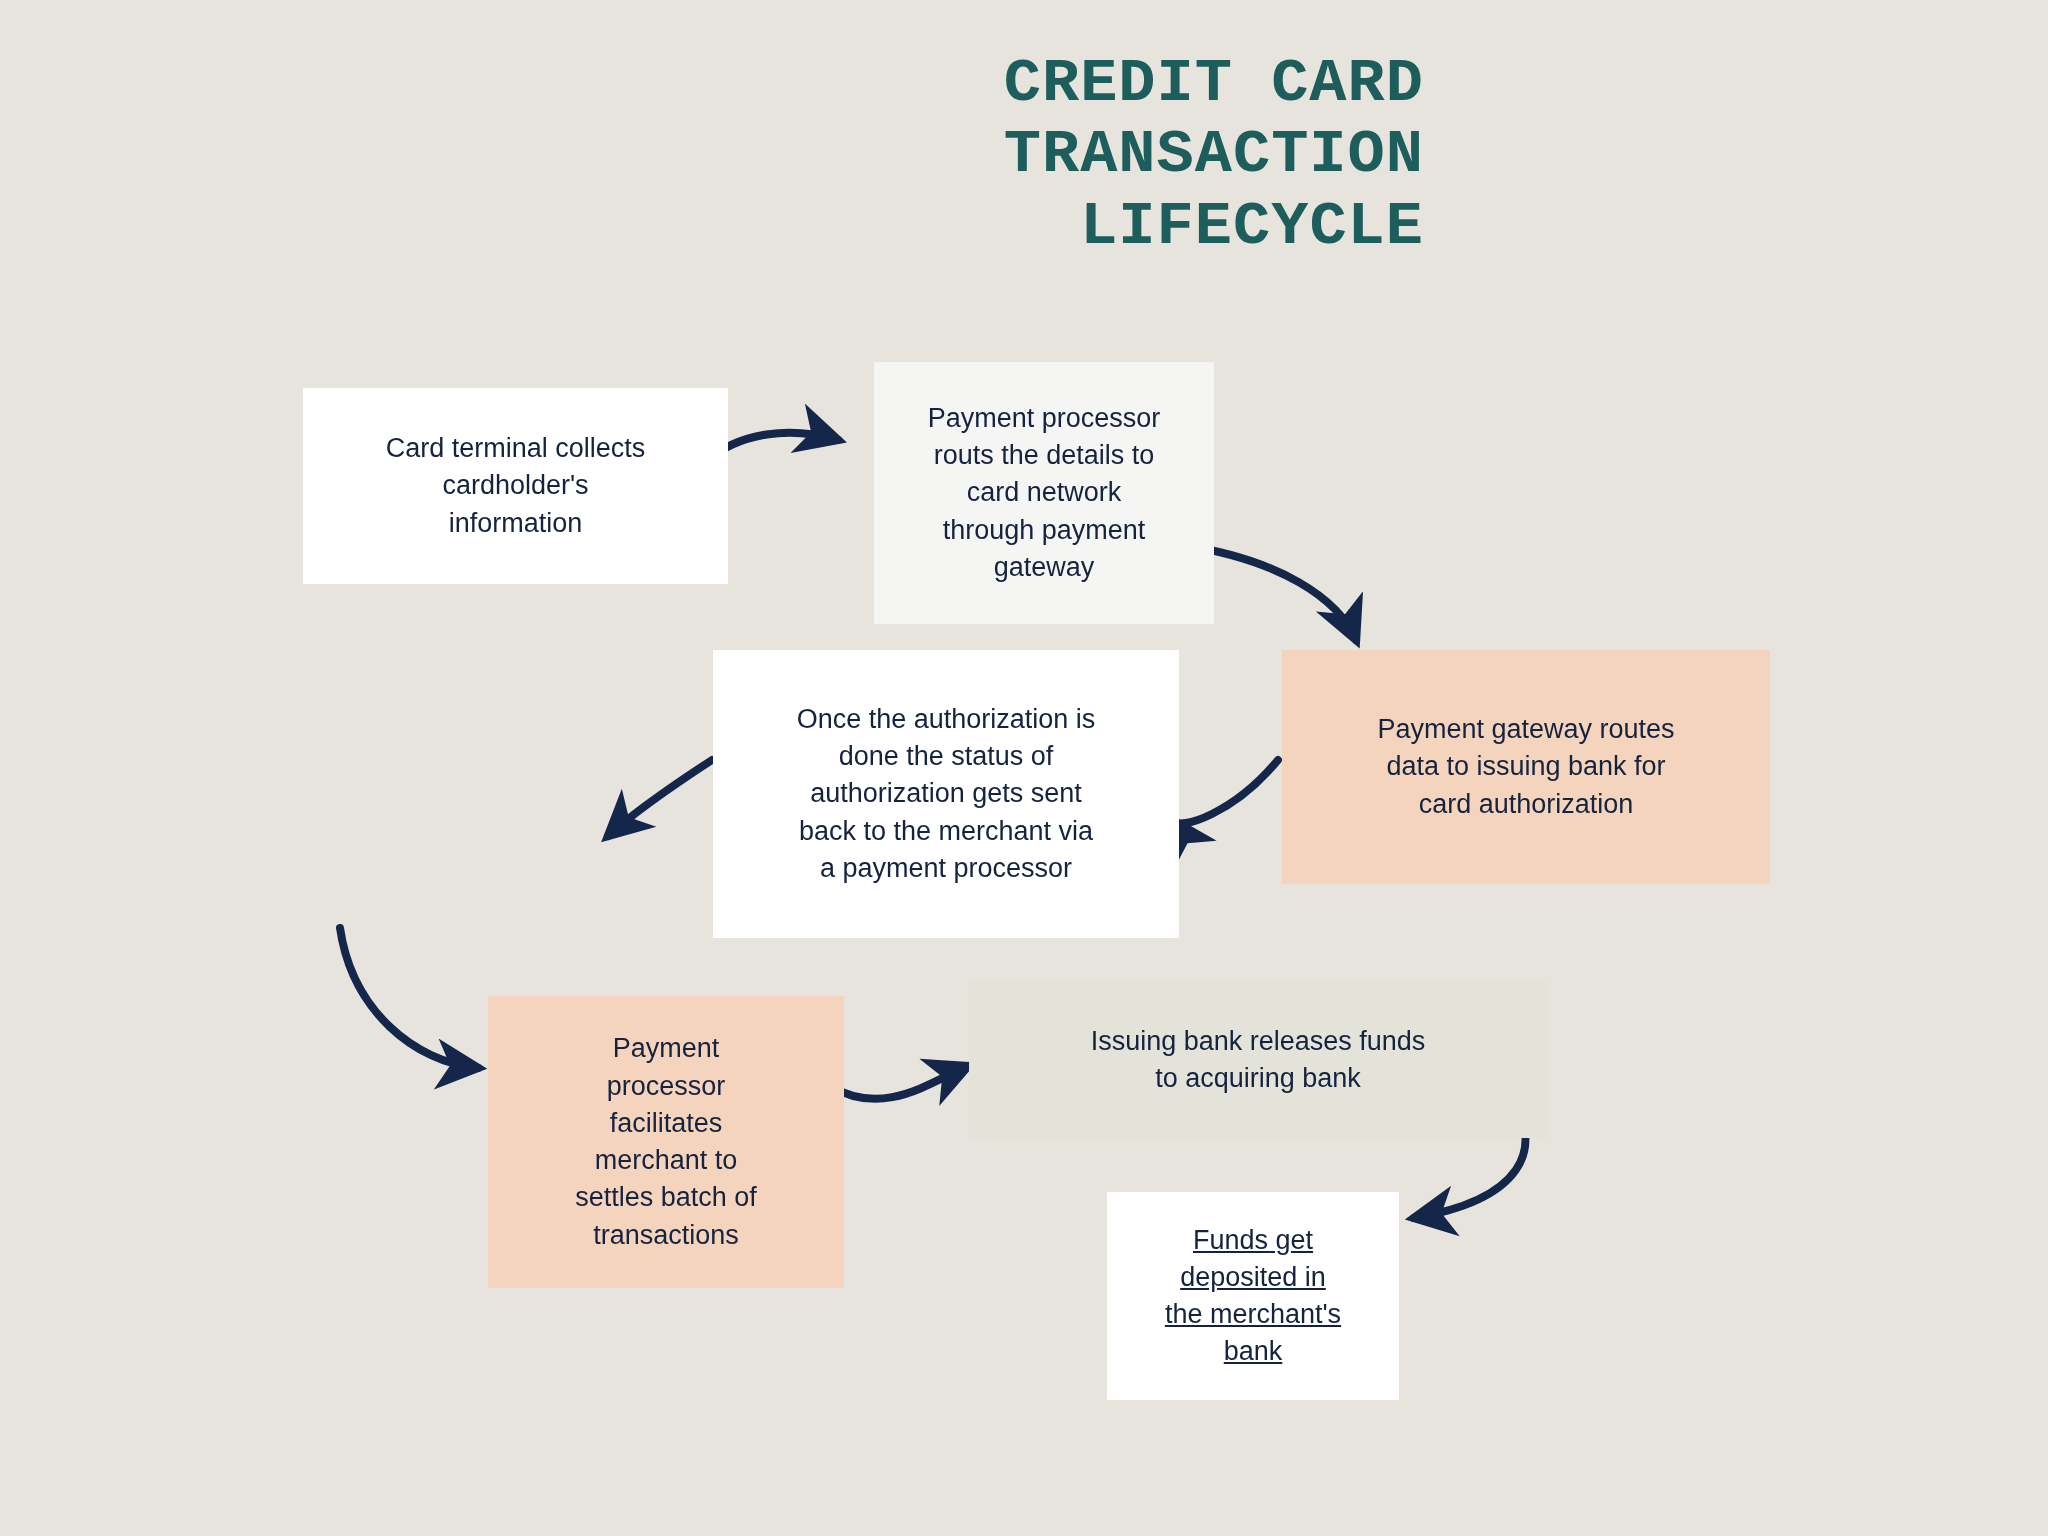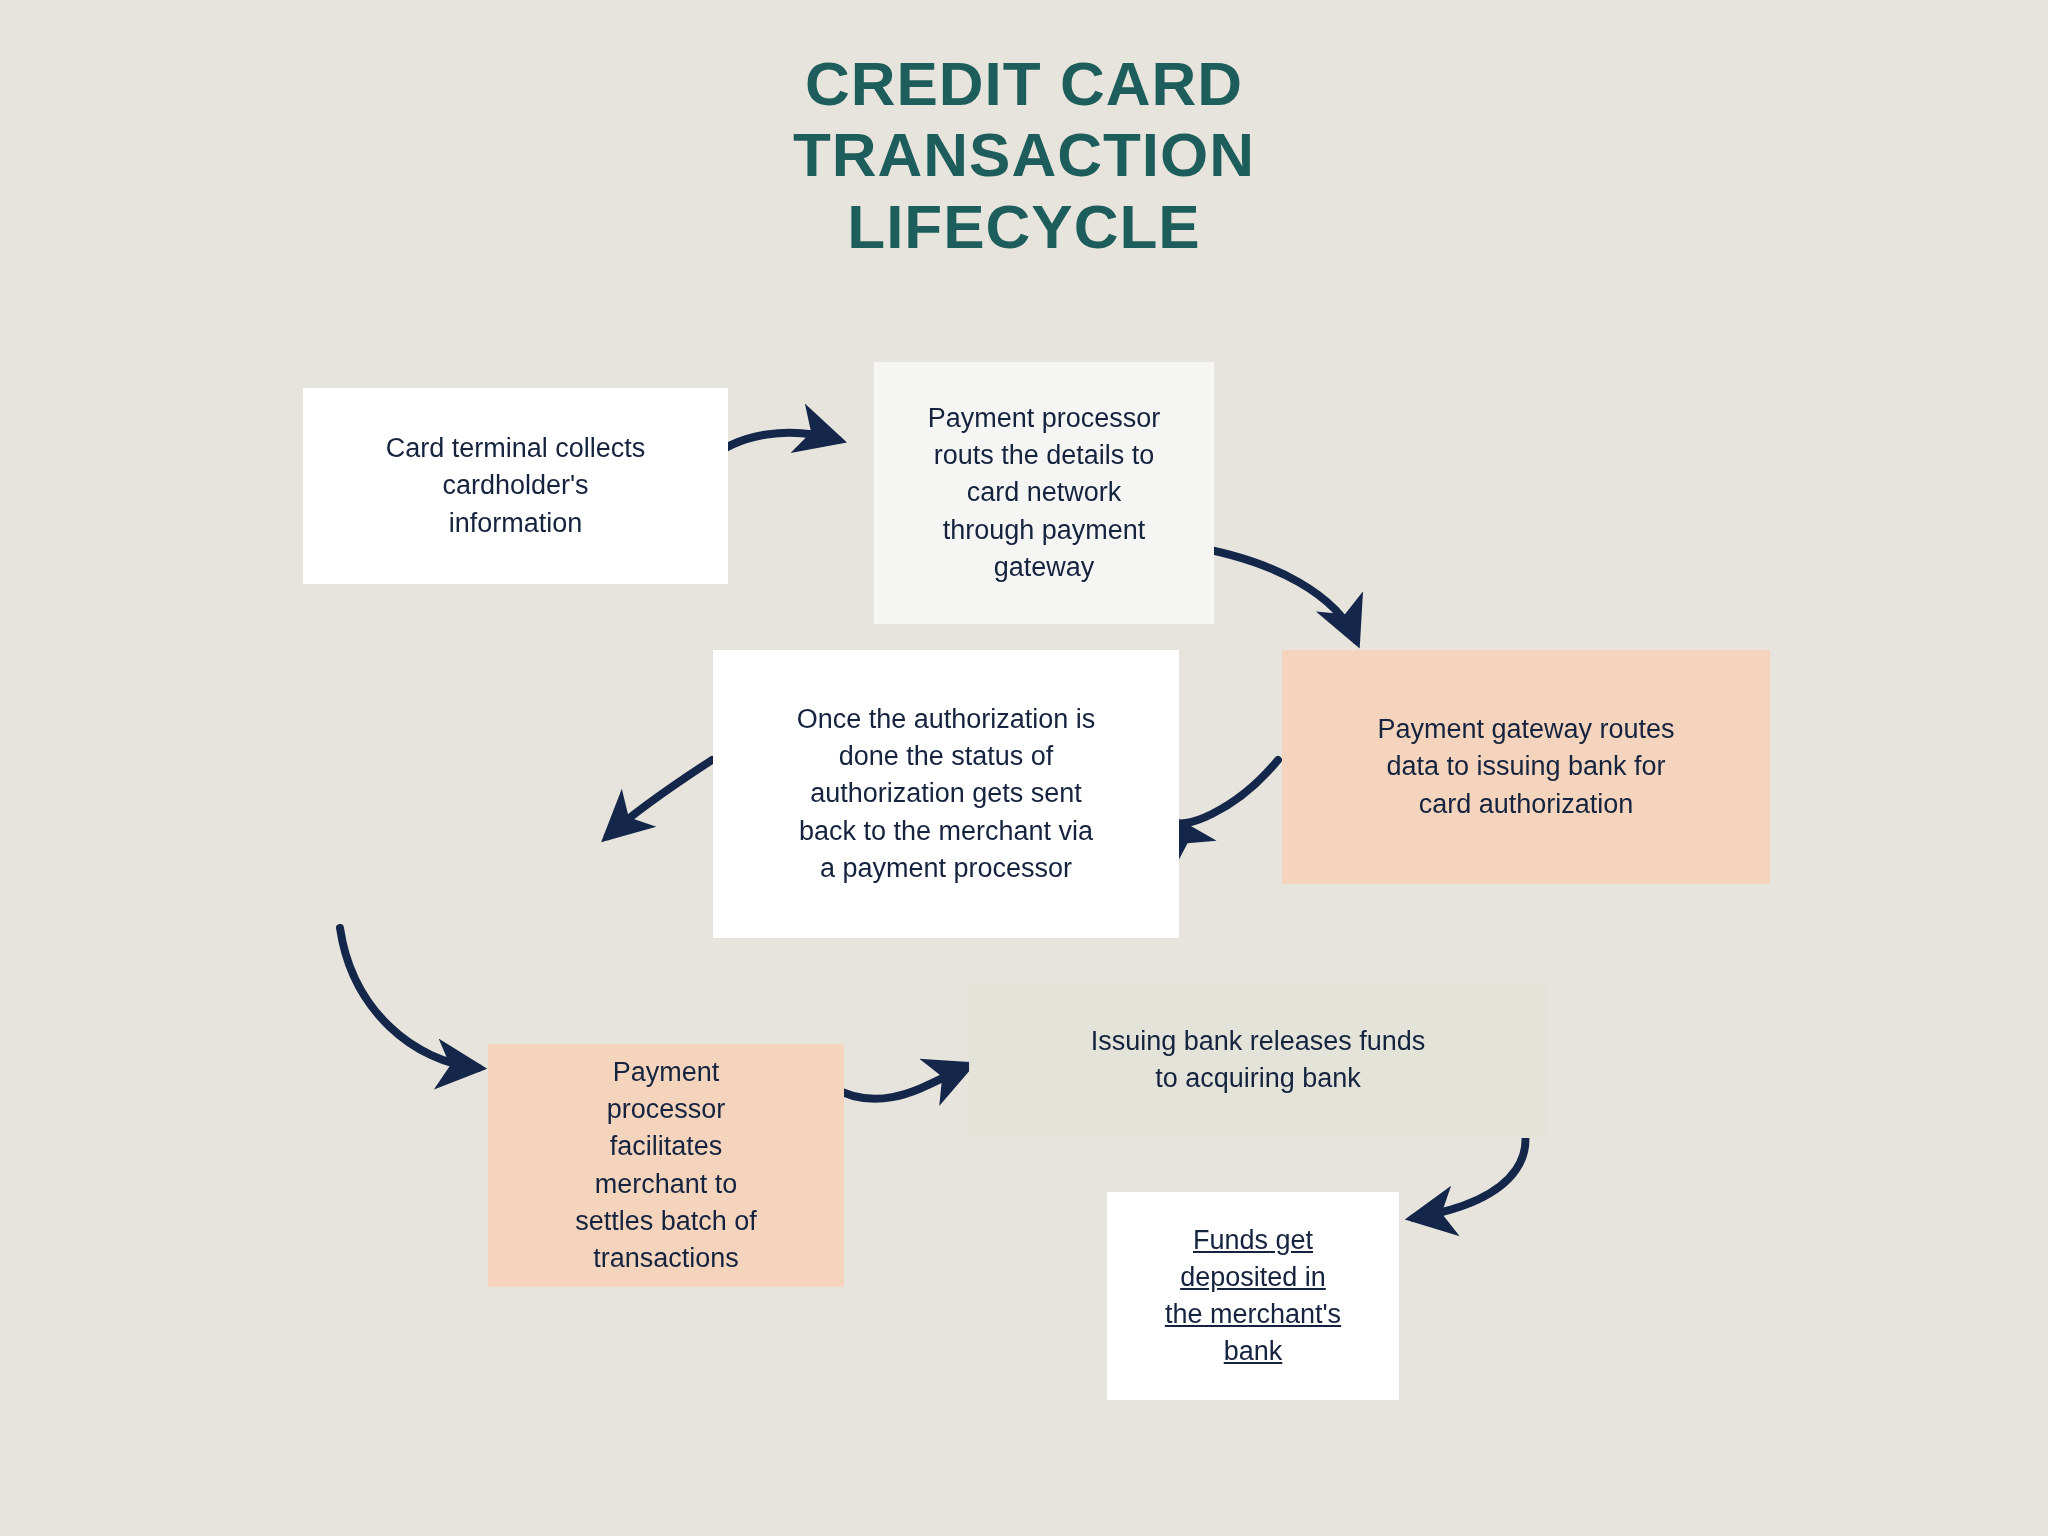--- a/index.html
+++ b/index.html
@@ -16,23 +16,23 @@
   #canvas {
     position: relative;
     width: 2048px;
     height: 1536px;
   }
   #title {
     position: absolute;
     left: 624px;
     top: 48px;
     width: 800px;
-    text-align: center;
+    text-align: right;
     color: #1d5d5b;
-    font-family: Liberation Sans, sans-serif;
+    font-family: Liberation Mono, monospace;
     font-weight: bold;
     font-size: 62px;
     line-height: 1.15;
     letter-spacing: 1px;
     text-transform: uppercase;
   }
   .node {
     position: absolute;
     display: flex;
     align-items: center;
@@ -100,21 +100,21 @@
 data to issuing bank for
 card authorization</div>
 
   <div class="node white" style="left:713px; top:650px; width:466px; height:288px;">Once the authorization is
 done the status of
 authorization gets sent
 back to the merchant via
 a payment processor</div>
 
 
-  <div class="node peach" style="left:488px; top:996px; width:356px; height:243px;margin-top:48px;">Payment
+  <div class="node peach" style="left:488px; top:996px; width:356px; height:292px;">Payment
 processor
 facilitates
 merchant to
 settles batch of
 transactions</div>
 
   <div class="node sand" style="left:969px; top:982px; width:578px; height:156px;">Issuing bank releases funds
 to acquiring bank</div>
 
   <div class="node white" style="left:1107px; top:1192px; width:292px; height:208px;text-decoration:underline;">Funds get

